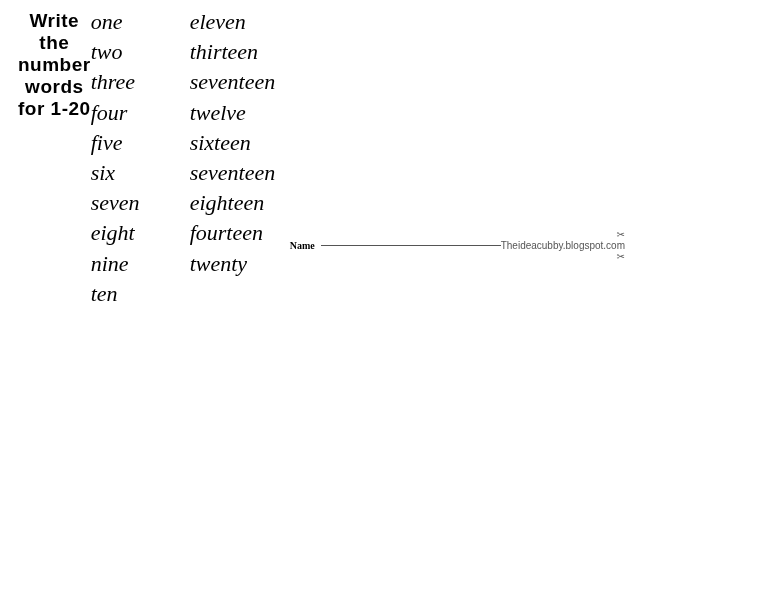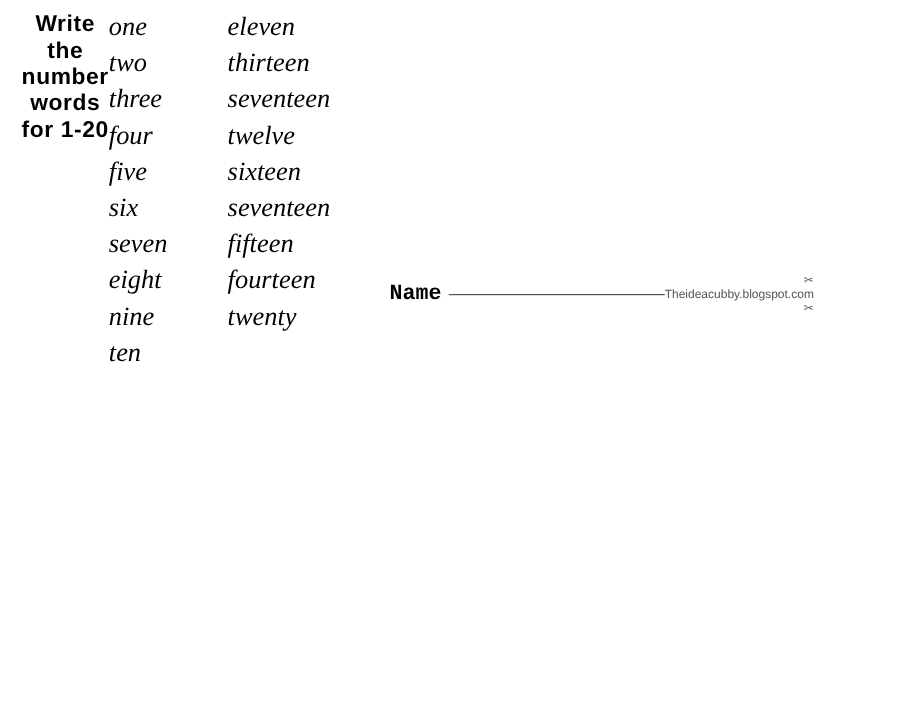--- a/index.html
+++ b/index.html
@@ -100,23 +100,22 @@
     }
 
     .name-area {
       display: flex;
       align-items: center;
       gap: 6px;
     }
 
     .name-label {
       font-weight: bold;
-      font-size: 18px;
-      font-family: Liberation Mono, monospace;
-      margin-left: 35px;
+      font-size: 10px;
+      font-family: Liberation Serif, serif;
     }
 
     .name-line {
       width: 180px;
       border-bottom: 1.5px solid #555;
     }
 
     .footer-url {
       font-size: 10px;
       color: #555;
@@ -269,21 +268,21 @@
         </div>
         <div class="word-row">
           <div class="word-label wide">seventeen</div>
           <div class="write-lines">
             <div class="solid-line"></div>
             <div class="dotted-line"></div>
             <div class="solid-line"></div>
           </div>
         </div>
         <div class="word-row">
-          <div class="word-label wide">fifteen</div>
+          <div class="word-label wide">eighteen</div>
           <div class="write-lines">
             <div class="solid-line"></div>
             <div class="dotted-line"></div>
             <div class="solid-line"></div>
           </div>
         </div>
         <div class="word-row">
           <div class="word-label wide">fourteen</div>
           <div class="write-lines">
             <div class="solid-line"></div>

